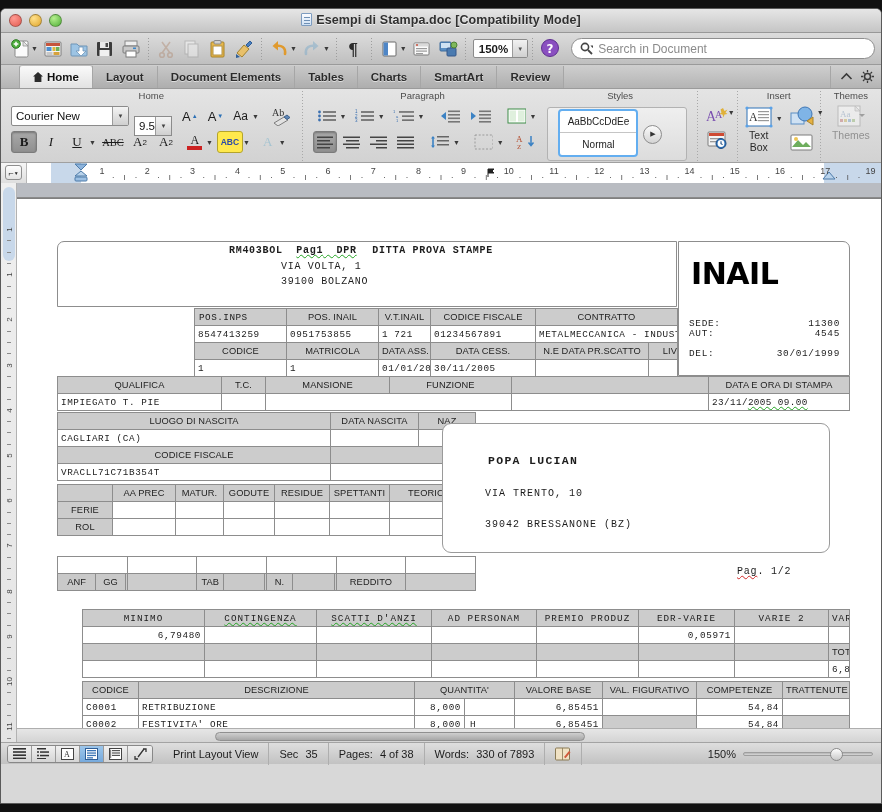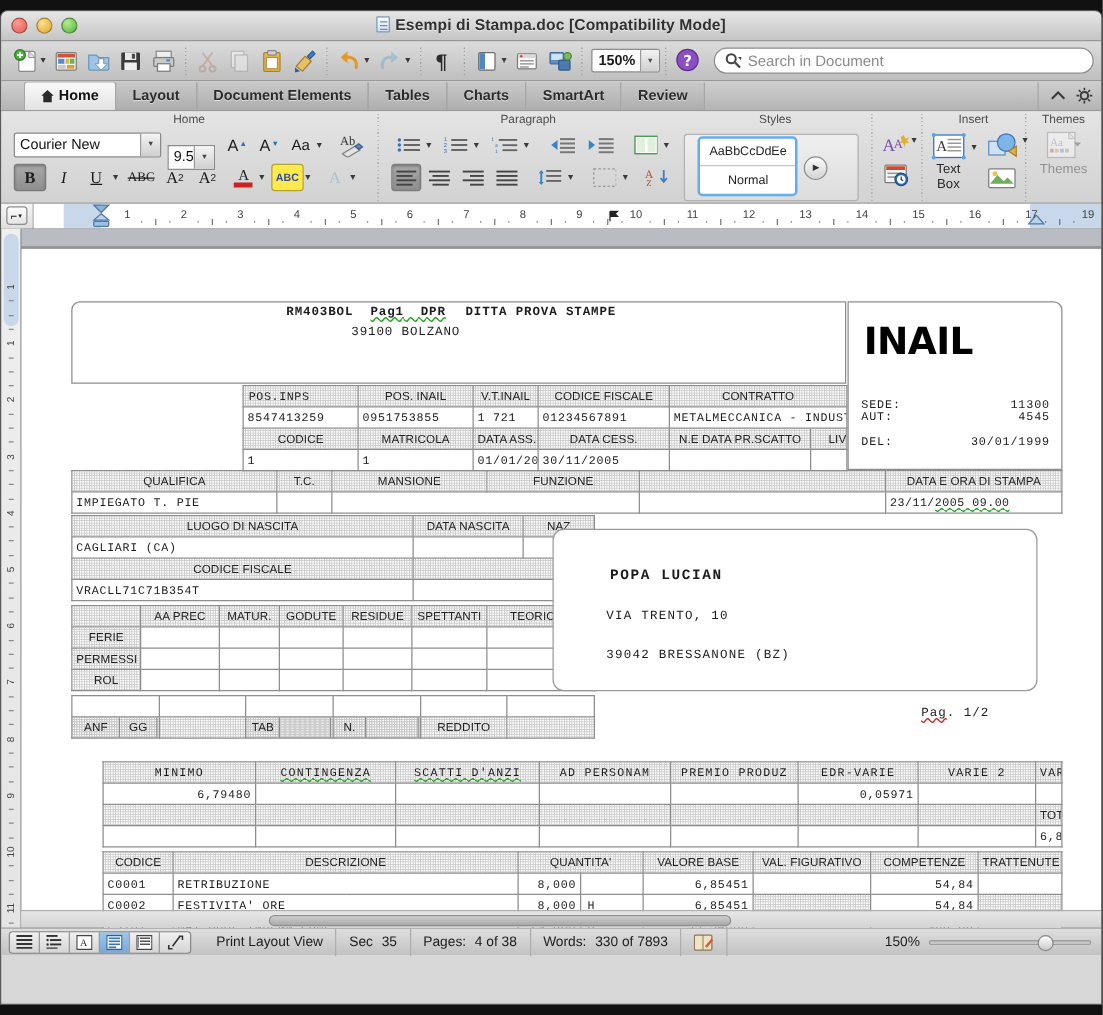--- a/index.html
+++ b/index.html
@@ -836,20 +836,21 @@
 
         <div class="doc">
 
           <div class="hdrbox"></div>
           <div class="hdrtext">
             <div>
               <span class="b">RM403BOL</span>
               <span class="b sq" style="margin-left:7px">Pag1</span><span class="b sq">&nbsp;&nbsp;</span><span class="b sq">DPR</span>
               <span class="b" style="margin-left:9px">DITTA PROVA STAMPE</span>
             </div>
+            <div style="padding-left:52px">VIA  VOLTA, 1</div>
             <div style="padding-left:52px">39100  BOLZANO</div>
           </div>
 
           <div class="inailbox">
             <div class="inaillogo">INAIL</div>
             <div class="inailrow" style="top:76px">
               <span>SEDE:</span>
               <span>11300</span>
             </div>
             <div class="inailrow" style="top:86px">
@@ -964,29 +965,20 @@
               <td class="hd" style="width:55px">&nbsp;</td>
               <td class="hd" style="width:63px">AA PREC</td>
               <td class="hd" style="width:48px">MATUR.</td>
               <td class="hd" style="width:51px">GODUTE</td>
               <td class="hd" style="width:55px">RESIDUE</td>
               <td class="hd" style="width:60px">SPETTANTI</td>
               <td class="hd">TEORICHE</td>
             </tr>
             <tr>
               <td class="hd">FERIE</td>
-              <td class="v">&nbsp;</td>
-                  <td class="v">&nbsp;</td>
-                  <td class="v">&nbsp;</td>
-                  <td class="v">&nbsp;</td>
-                  <td class="v">&nbsp;</td>
-                  <td class="v">&nbsp;</td>
-            </tr>
-            <tr>
-              <td class="hd">PERMESSI</td>
               <td class="v">&nbsp;</td>
                   <td class="v">&nbsp;</td>
                   <td class="v">&nbsp;</td>
                   <td class="v">&nbsp;</td>
                   <td class="v">&nbsp;</td>
                   <td class="v">&nbsp;</td>
             </tr>
             <tr>
               <td class="hd">ROL</td>
               <td class="v">&nbsp;</td>

